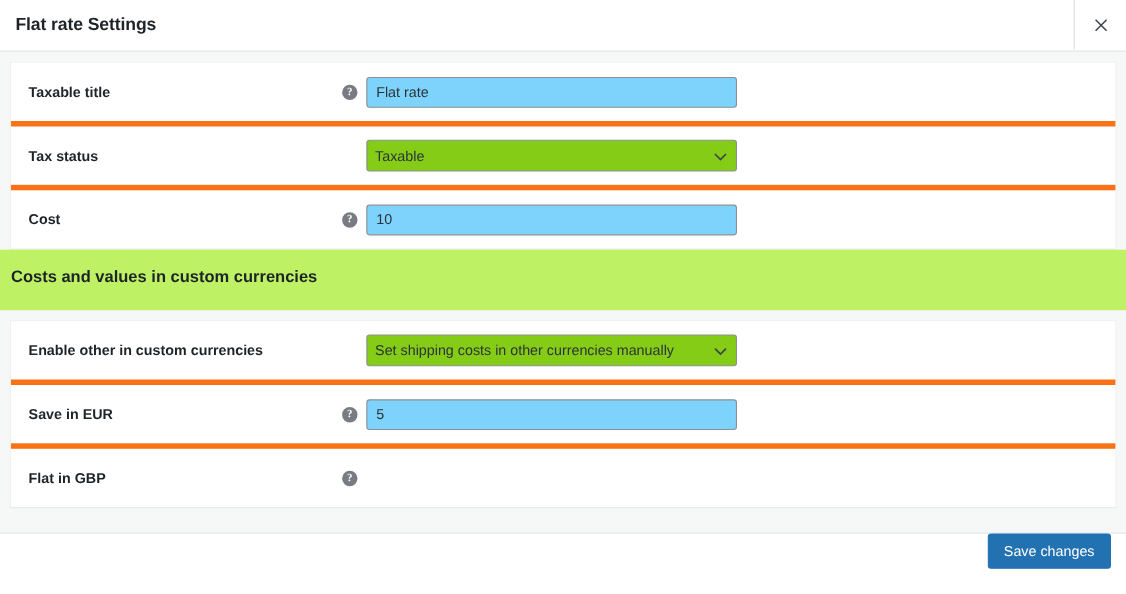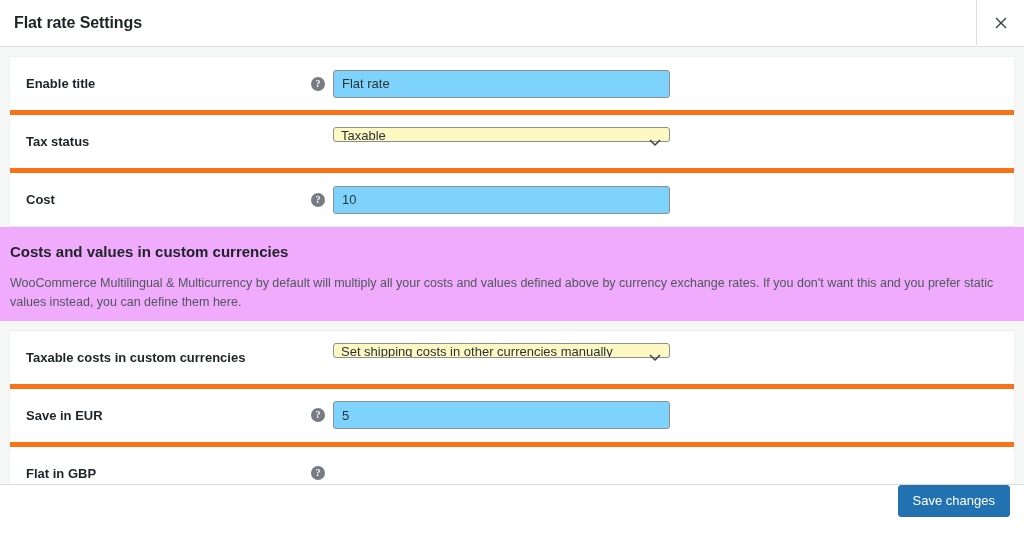--- a/index.html
+++ b/index.html
@@ -129,45 +129,45 @@
     background: #7dd3fc;
   }
 
   .select-wrap {
     position: relative;
     width: 337px;
     height: 29px;
   }
   select.select-field {
     width: 337px;
-    height: 15px;
+    height: 29px;
     box-sizing: border-box;
     border: 1px solid #8c8f94;
     border-radius: 3px;
     padding: 0 26px 0 7px;
     font-size: 13px;
     color: #2c3338;
     font-family: "Liberation Sans", sans-serif;
-    background: #fef9c3;
+    background: #84cc16;
     -webkit-appearance: none;
     -moz-appearance: none;
     appearance: none;
   }
   .select-arrow {
     position: absolute;
     right: 9px;
     top: 50%;
     transform: translateY(-50%);
     pointer-events: none;
   }
 
   
   .section-block {
     padding: 16px 10px 8px 10px;
-    background: #f0abfc;
+    background: #bef264;
   }
   .section-title {
     font-size: 15px;
     font-weight: bold;
     color: #1d2327;
     margin: 0 0 14px 0;
   }
   .section-desc {
     font-size: 12.5px;
     color: #50575e;
@@ -223,21 +223,21 @@
         </svg>
       </span>
     </div>
   </div>
 
   <div class="modal-body">
 
     <div class="panel first">
 
       <div class="form-row">
-        <div class="row-label">Enable title</div>
+        <div class="row-label">Taxable title</div>
         <div class="help-tip">
           <div class="help-icon">?</div>
         </div>
         <input class="text-field" type="text" value="Flat rate" style="">
       </div>
 
       <div class="form-row">
         <div class="row-label">Tax status</div>
         <div class="help-tip-spacer"></div>
         <div class="select-wrap">
@@ -257,27 +257,26 @@
         <div class="help-tip">
           <div class="help-icon">?</div>
         </div>
         <input class="text-field" type="text" value="10" style="">
       </div>
 
     </div>
 
     <div class="section-block">
       <div class="section-title">Costs and values in custom currencies</div>
-      <p class="section-desc">WooCommerce Multilingual &amp; Multicurrency by default will multiply all your costs and values defined above by currency exchange rates. If you don't want this and you prefer static values instead, you can define them here.</p>
     </div>
 
     <div class="panel">
 
       <div class="form-row">
-        <div class="row-label">Taxable costs in custom currencies</div>
+        <div class="row-label">Enable other in custom currencies</div>
         <div class="help-tip-spacer"></div>
         <div class="select-wrap">
           <select class="select-field">
             <option>Set shipping costs in other currencies manually</option>
           </select>
           <span class="select-arrow">
             <svg width="12" height="8" viewBox="0 0 12 8" aria-hidden="true">
               <path d="M1 1.5 L6 6.5 L11 1.5" fill="none" stroke="#3c434a" stroke-width="1.5"></path>
             </svg>
           </span>

